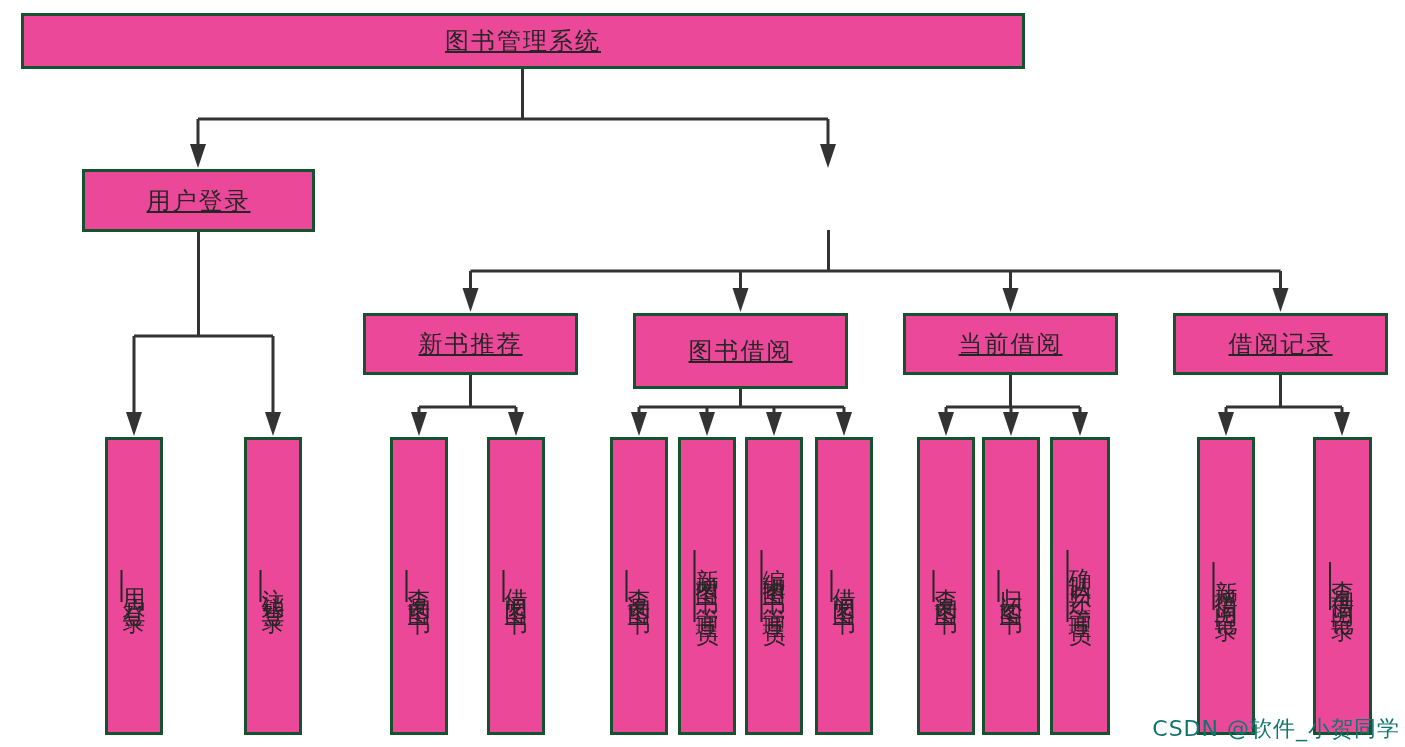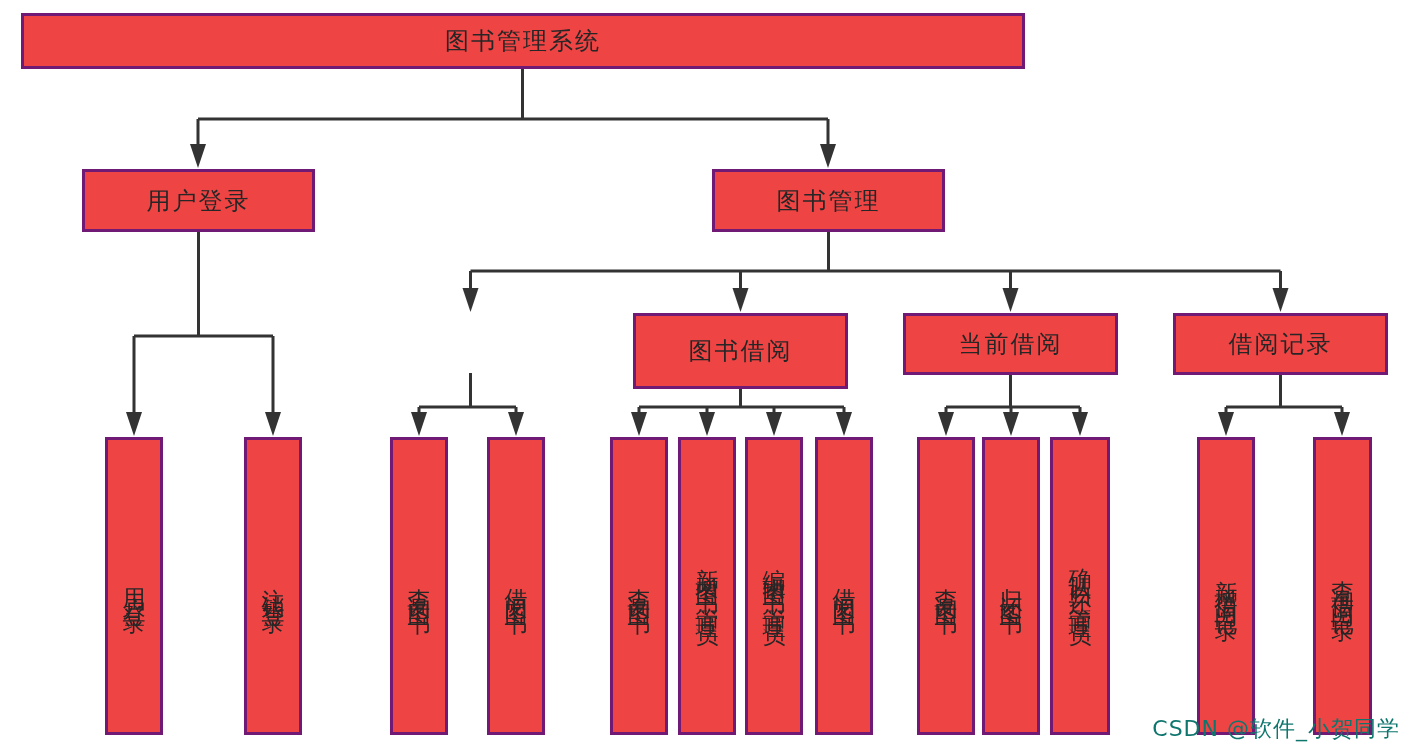--- a/index.html
+++ b/index.html
@@ -12,26 +12,27 @@
     overflow: hidden;
   }
   .connector-layer {
     position: absolute;
     left: 0; top: 0;
     width: 1405px; height: 747px;
   }
   .node {
     position: absolute;
     box-sizing: border-box;
-    border: 3px solid #701a75;
-    background: #ef4444;
+    border: 3px solid #14532d;
+    background: #ec4899;
     color: #262626;
     display: flex;
     align-items: center;
     justify-content: center;
+    text-decoration: underline;
   }
   .h-node {
     font-size: 24px;
     letter-spacing: 2px;
     white-space: nowrap;
   }
   .v-node {
     writing-mode: vertical-rl;
     text-orientation: mixed;
     font-size: 23px;
@@ -92,22 +93,22 @@
       <polygon points="1003,412 1019,412 1011,436"></polygon>
       <polygon points="1072,412 1088,412 1080,436"></polygon>
       <polygon points="1218,412 1234,412 1226,436"></polygon>
       <polygon points="1334,412 1350,412 1342,436"></polygon>
     </g>
   </svg>
 
   <div class="node h-node" style="left:21px; top:13px; width:1004px; height:56px;">图书管理系统</div>
 
   <div class="node h-node" style="left:82px; top:169px; width:233px; height:63px;">用户登录</div>
-  <div class="node h-node" style="left:712px; top:169px; width:233px; height:63px;">图书管理</div>
 
+  <div class="node h-node" style="left:363px; top:313px; width:215px; height:62px;">新书推荐</div>
   <div class="node h-node" style="left:633px; top:313px; width:215px; height:76px;">图书借阅</div>
   <div class="node h-node" style="left:903px; top:313px; width:215px; height:62px;">当前借阅</div>
   <div class="node h-node" style="left:1173px; top:313px; width:215px; height:62px;">借阅记录</div>
 
   <div class="node v-node" style="left:105px; top:437px; width:58px; height:298px;">用户登录</div>
   <div class="node v-node" style="left:244px; top:437px; width:58px; height:298px;">注销登录</div>
 
   <div class="node v-node" style="left:390px; top:437px; width:58px; height:298px;">查询图书</div>
   <div class="node v-node" style="left:487px; top:437px; width:58px; height:298px;">借阅图书</div>
 

